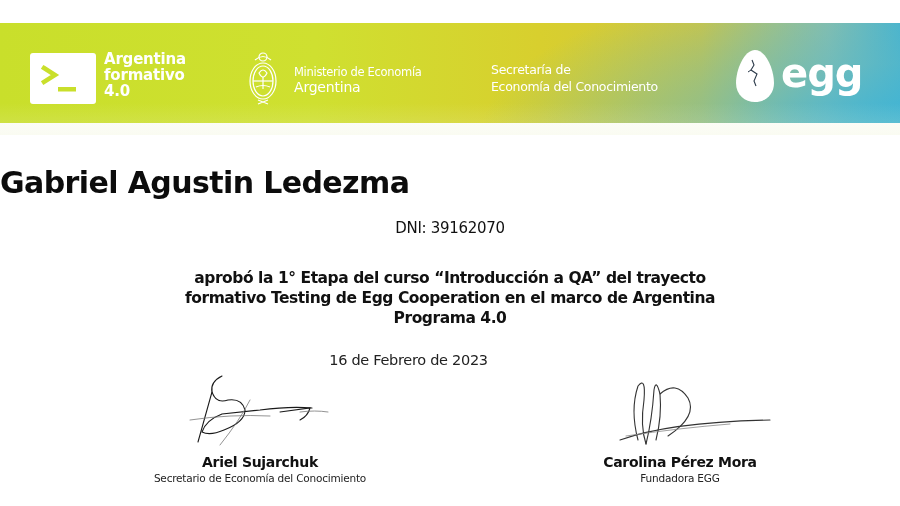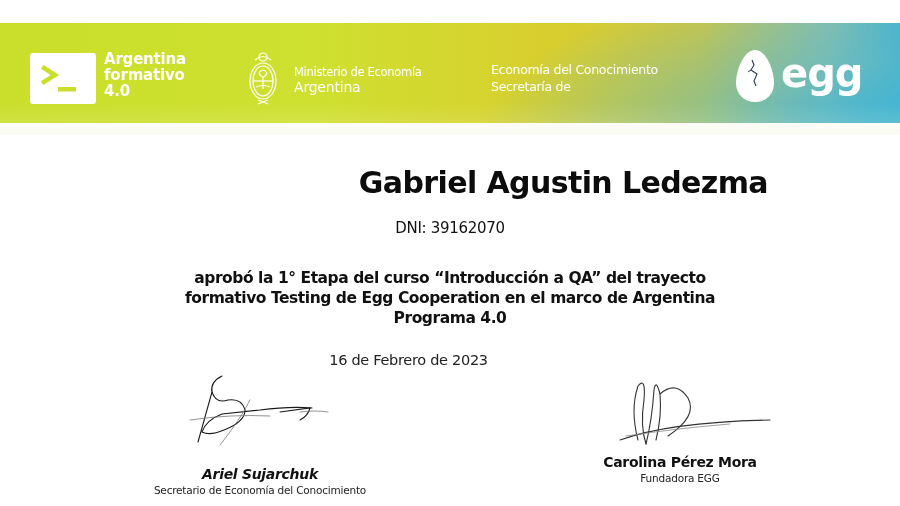--- a/index.html
+++ b/index.html
@@ -39,21 +39,21 @@
 
     
     .egg-icon { position: absolute; left: 735px; top: 25px; width: 40px; height: 56px; }
     .egg-word {
       position: absolute; left: 781px; top: 28px; color: #fff;
       font-family: "DejaVu Sans", sans-serif; font-weight: bold; font-size: 40px; line-height: 44px; letter-spacing: -1px;
     }
 
     
     .name {
-      position: absolute; left: 0; width: 768px; top: 165px; text-align: right;
+      position: absolute; left: 0; width: 768px; top: 165px; text-align: left;
       font-family: "DejaVu Sans", sans-serif; font-weight: bold; font-size: 30px; color: #0c0c0c; letter-spacing: -0.6px;
     }
     .dni {
       position: absolute; left: 0; width: 900px; top: 219px; text-align: center;
       font-size: 15px; color: #111; letter-spacing: -0.3px;
     }
     .approval {
       position: absolute; left: 150px; width: 600px; top: 256px; text-align: center;
       font-weight: bold; font-size: 15.5px; line-height: 20px; color: #111; letter-spacing: -0.45px; margin-top: 12px;
     }
@@ -61,21 +61,21 @@
       position: absolute; left: 0; width: 817px; top: 352px; text-align: center;
       font-size: 14.5px; color: #222; letter-spacing: -0.3px;
     }
 
     .sig { position: absolute; }
     .sig-left { left: 150px; top: 370px; width: 220px; }
     .sig-right { left: 580px; top: 370px; width: 200px; }
     .sig svg { display: block; margin: 0 auto; }
     .sig-name { text-align: center; font-weight: bold; font-size: 14px; color: #111; letter-spacing: -0.3px; line-height: 17px; white-space: nowrap; }
     .sig-role { text-align: center; font-size: 10.5px; color: #222; letter-spacing: -0.2px; line-height: 14px; white-space: nowrap; }
-    .sig-left .sig-name { margin-top: 18px; font-style: italic; }
+    .sig-left .sig-name { margin-top: 6px; }
     .sig-right .sig-name { margin-top: 6px; }
   </style>
 </head>
 <body>
 
 <div class="header">
   <div class="header-bottom-fade"></div>
 
   <div class="ap-logo">
     <svg width="66" height="51" viewBox="0 0 66 51">
@@ -101,22 +101,22 @@
       <path d="M10 36 Q17 33 24 36"></path>
       <path d="M12 49 L22 53 M22 49 L12 53"></path>
     </g>
   </svg>
   <div class="min-text">
     <div class="min-line1">Ministerio de Economía</div>
     <div class="min-line2">Argentina</div>
   </div>
 
   <div class="sec-text">
+    <div>Secretaría de</div>
     <div>Economía del Conocimiento</div>
-    <div>Secretaría de</div>
   </div>
 
   <svg class="egg-icon" viewBox="0 0 40 56">
     <path d="M20 2 C31 2 39 22 39 35 C39 47 30 54 20 54 C10 54 1 47 1 35 C1 22 9 2 20 2 Z" fill="#ffffff"></path>
     <path d="M17 12 L19 17 L16 22 L22 26 L19 33 L21 38" fill="none" stroke="#2b3a4a" stroke-width="1.1"></path>
     <path d="M16 22 L13 24" fill="none" stroke="#2b3a4a" stroke-width="1"></path>
   </svg>
   <div class="egg-word">egg</div>
 </div>
 

